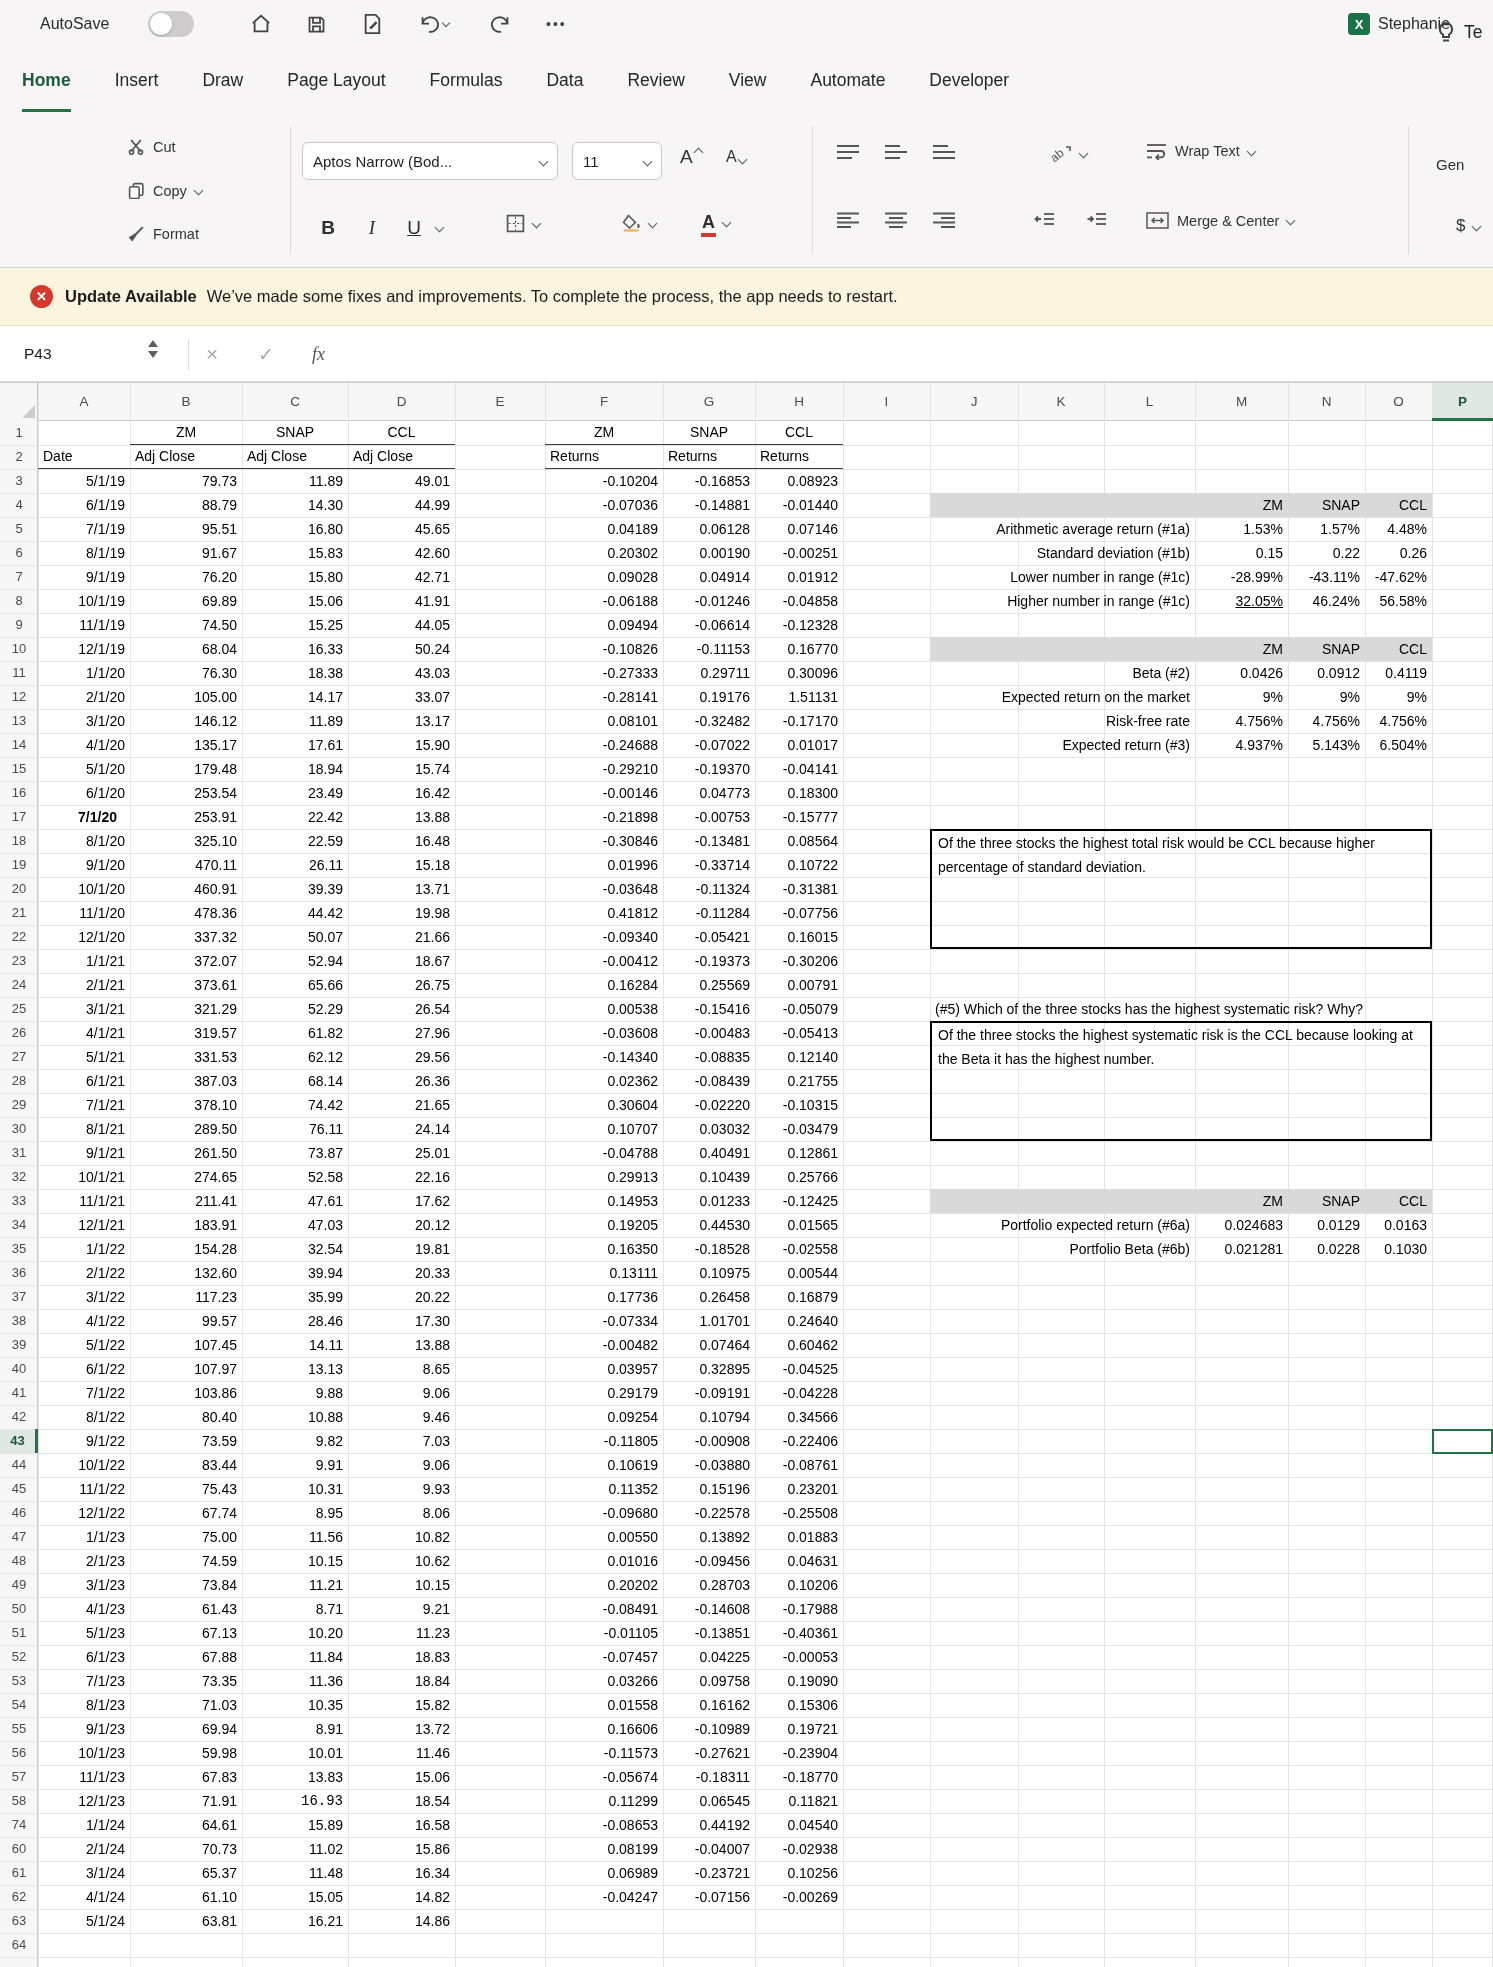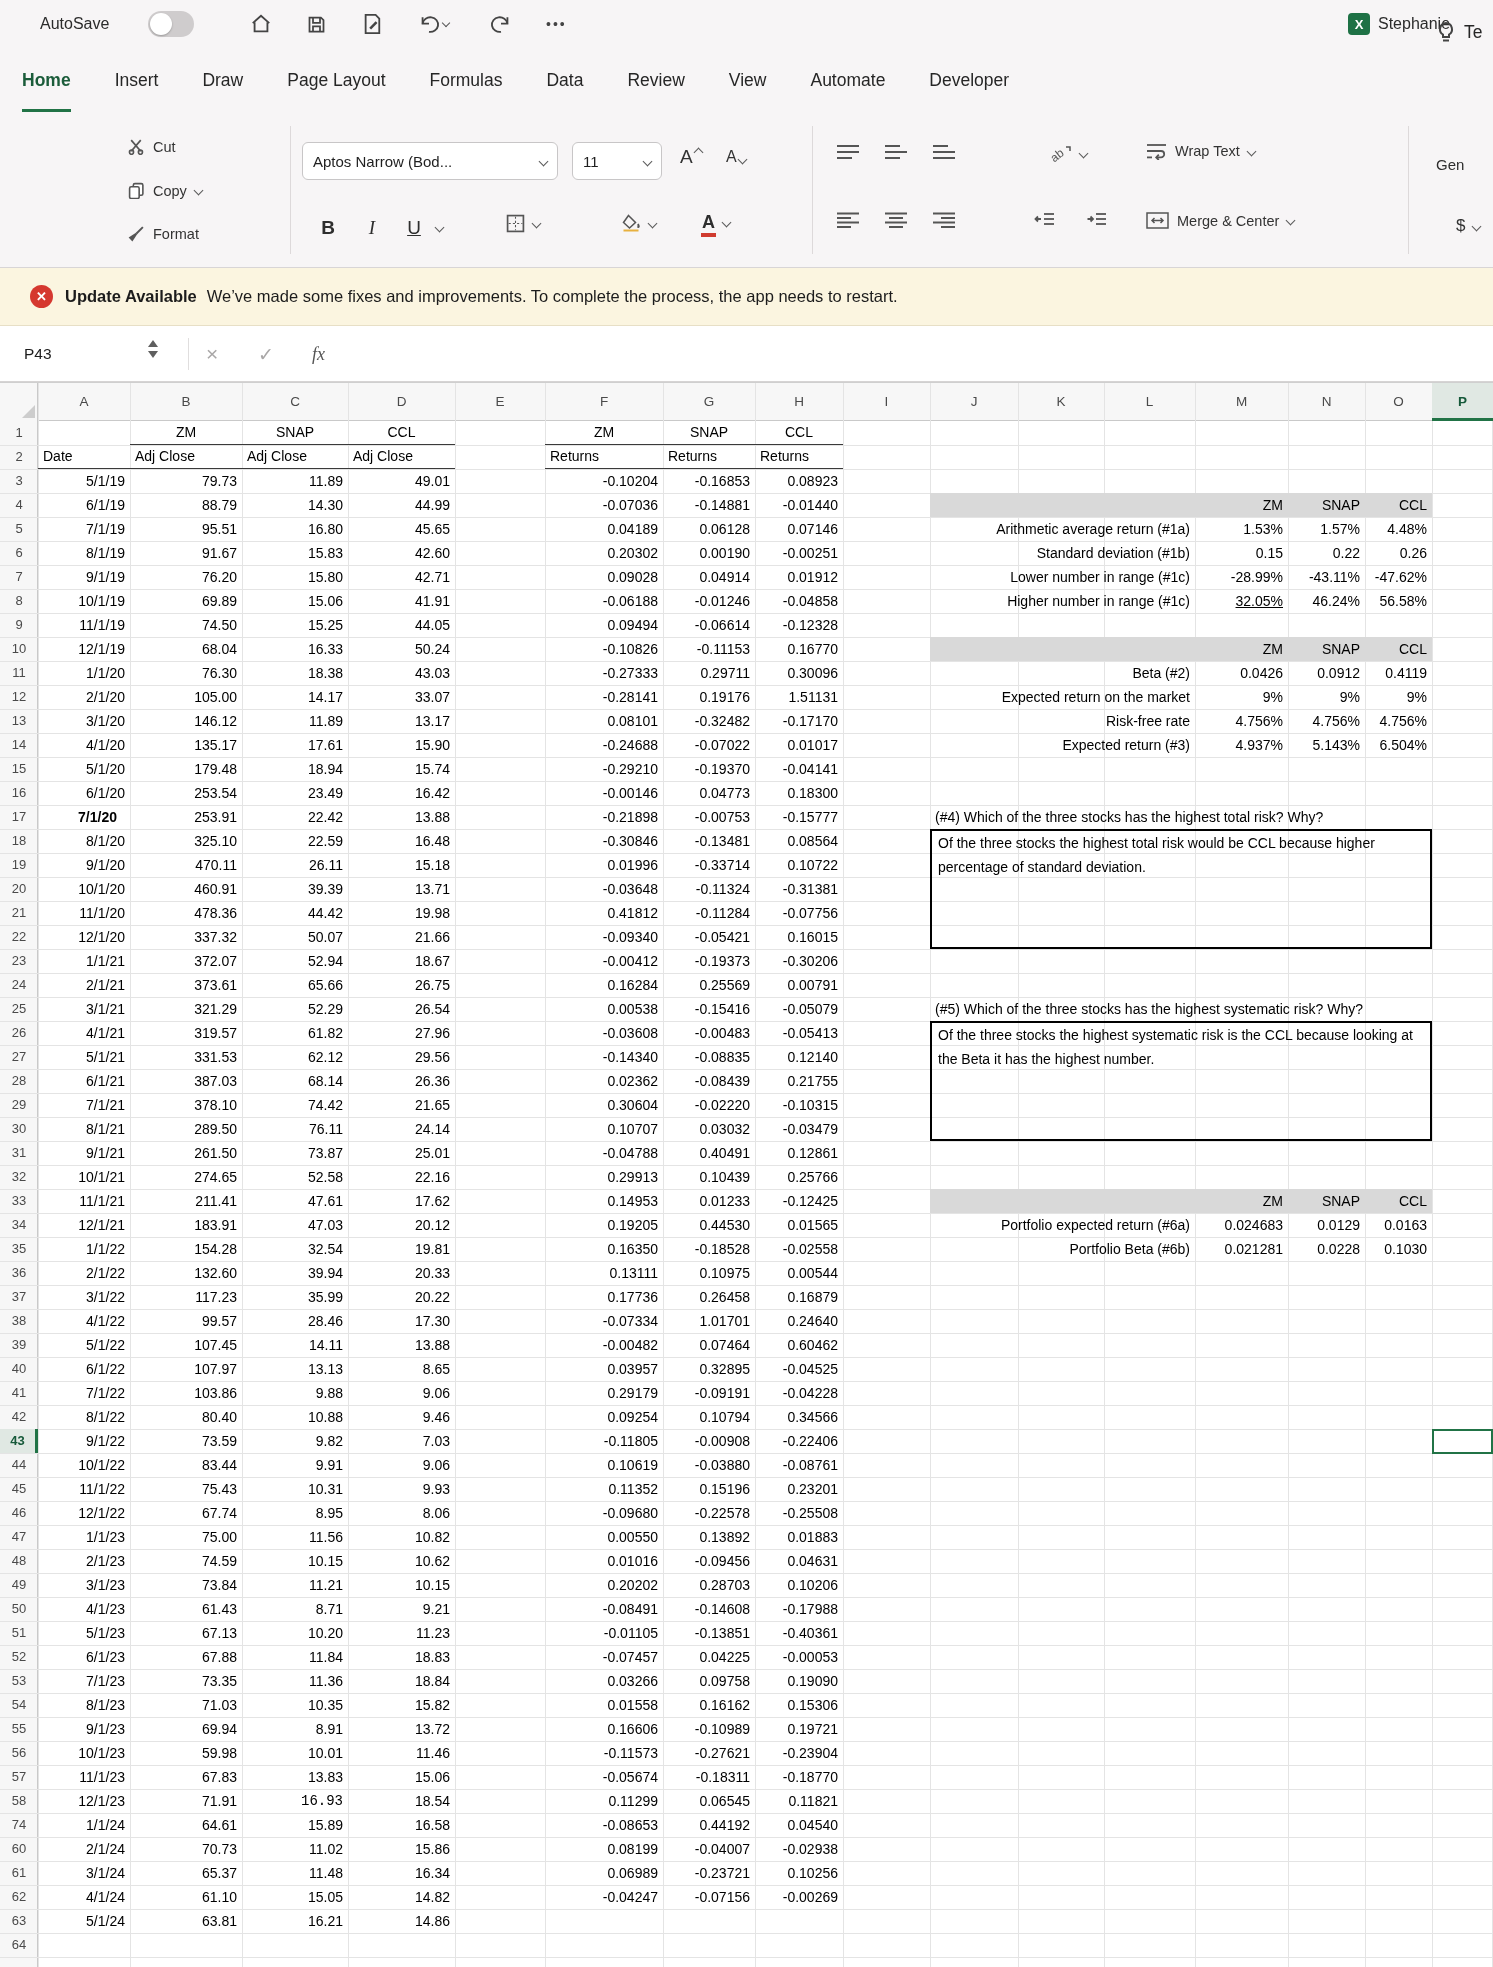--- a/index.html
+++ b/index.html
@@ -922,21 +922,20 @@
       <div class="cell r" style="left: 1288px; top: 806px; width: 77px; height: 24px;">SNAP</div>
       <div class="cell r" style="left: 1365px; top: 806px; width: 67px; height: 24px;">CCL</div>
       <div class="cell r" style="left: 930px; top: 830px; width: 265px; height: 24px;">Portfolio expected return (#6a)</div>
       <div class="cell r" style="left: 1195px; top: 830px; width: 93px; height: 24px;">0.024683</div>
       <div class="cell r" style="left: 1288px; top: 830px; width: 77px; height: 24px;">0.0129</div>
       <div class="cell r" style="left: 1365px; top: 830px; width: 67px; height: 24px;">0.0163</div>
       <div class="cell r" style="left: 930px; top: 854px; width: 265px; height: 24px;">Portfolio Beta (#6b)</div>
       <div class="cell r" style="left: 1195px; top: 854px; width: 93px; height: 24px;">0.021281</div>
       <div class="cell r" style="left: 1288px; top: 854px; width: 77px; height: 24px;">0.0228</div>
       <div class="cell r" style="left: 1365px; top: 854px; width: 67px; height: 24px;">0.1030</div>
-      <div class="cell " style="left: 930px; top: 422px; width: 502px; height: 24px;">(#4) Which of the three stocks has the highest total risk? Why?</div>
       <div class="cell box" style="left: 930px; top: 446px; width: 502px; height: 120px;">Of the three stocks the highest total risk would be CCL because higher percentage  of standard deviation.</div>
       <div class="cell " style="left: 930px; top: 614px; width: 502px; height: 24px;">(#5) Which of the three stocks has the highest systematic risk? Why?</div>
       <div class="cell box" style="left: 930px; top: 638px; width: 502px; height: 120px;">Of the three stocks the highest systematic risk is the CCL because looking at the Beta it has the highest number.</div>
       <div class="chc" style="left: 38px; width: 92px;">A</div>
       <div class="chc" style="left: 130px; width: 112px;">B</div>
       <div class="chc" style="left: 242px; width: 106px;">C</div>
       <div class="chc" style="left: 348px; width: 107px;">D</div>
       <div class="chc" style="left: 455px; width: 90px;">E</div>
       <div class="chc" style="left: 545px; width: 118px;">F</div>
       <div class="chc" style="left: 663px; width: 92px;">G</div>

